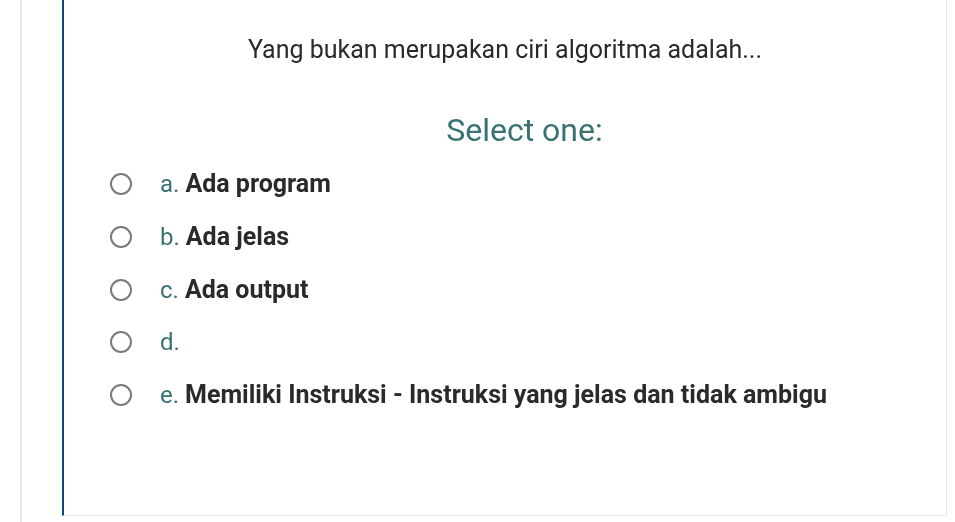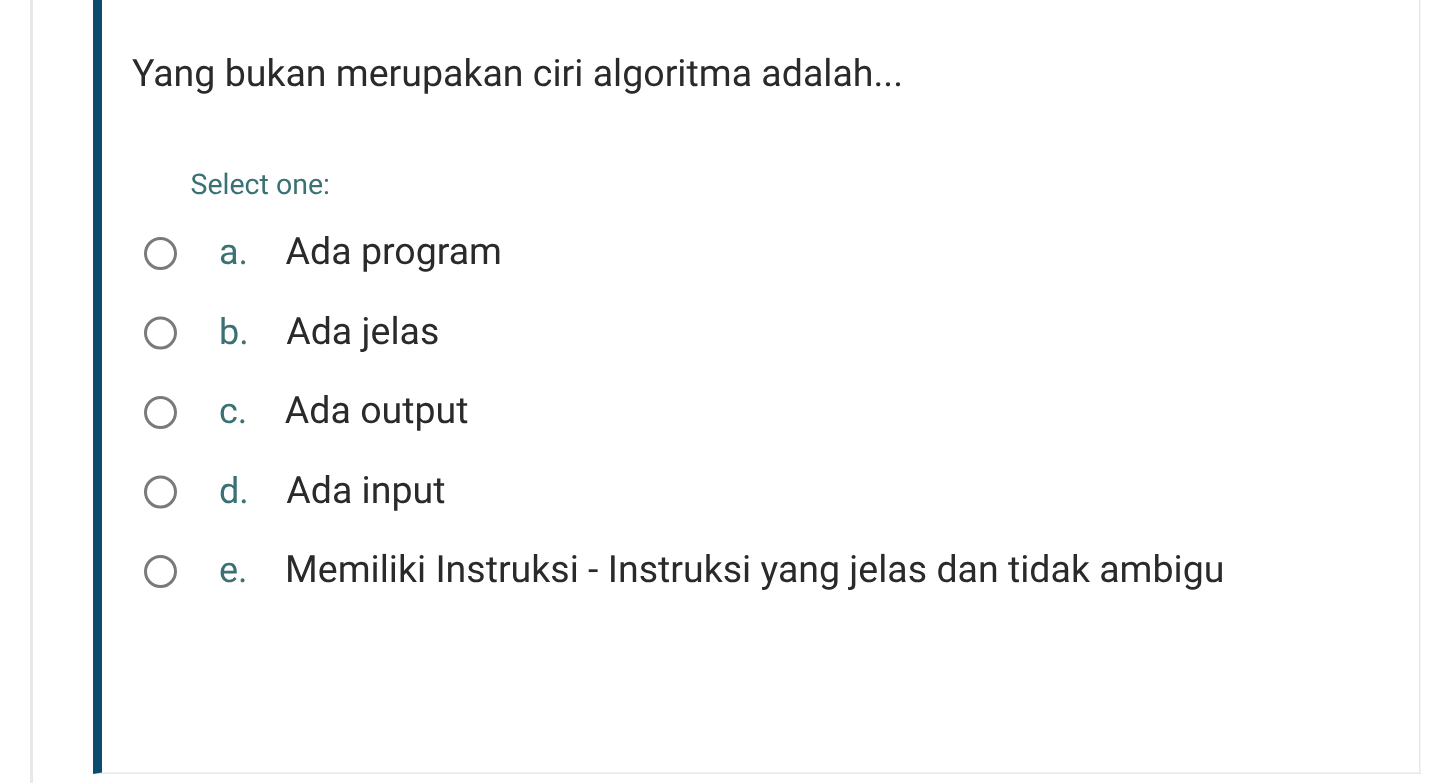--- a/index.html
+++ b/index.html
@@ -21,34 +21,35 @@
       width: 2px;
       height: 100%;
       background: #e8e8e8;
     }
     .question-container {
       position: absolute;
       left: 62px;
       top: 0;
       right: 8px;
       bottom: 6px;
-      border-left: 6px solid #0c4a6e;
+      border-left: 2px solid #0c4a6e;
       border-right: 1px solid #e8e8e8;
       border-bottom: 1px solid #e8e8e8;
-      padding: 32px 38px 28px 20px;
+      padding: 32px 38px 28px 38px;
+      text-align: center;
     }
     .question-text {
       font-size: 25px;
       color: #2a2a2a;
       line-height: 1.4;
       margin-bottom: 44px;
       font-weight: 400;
     }
     .select-one {
-      font-size: 19px;
+      font-size: 32px;
       color: #3a7173;
       margin-bottom: 20px;
       font-weight: 400;
       margin-left: 39px;
     }
     .options {
       display: flex;
       flex-direction: column;
       gap: 24px;
     }
@@ -67,22 +68,21 @@
       margin-left: 8px;
     }
     .option-letter {
       font-size: 24px;
       color: #3a7173;
       font-weight: 400;
     }
     .option-text {
       font-size: 25px;
       color: #2a2a2a;
-      font-weight: 400;
-      margin-left: 19px;
+      font-weight: 700;
     }
     .option-label {
       display: flex;
       align-items: baseline;
       gap: 6px;
     }
   </style>
 </head>
 <body>
 
@@ -114,21 +114,20 @@
       <div class="option-label">
         <span class="option-letter">c.</span>
         <span class="option-text">Ada output</span>
       </div>
     </div>
 
     <div class="option-row">
       <div class="radio-circle"></div>
       <div class="option-label">
         <span class="option-letter">d.</span>
-        <span class="option-text">Ada input</span>
       </div>
     </div>
 
     <div class="option-row">
       <div class="radio-circle"></div>
       <div class="option-label">
         <span class="option-letter">e.</span>
         <span class="option-text">Memiliki Instruksi - Instruksi yang jelas dan tidak ambigu</span>
       </div>
     </div>

